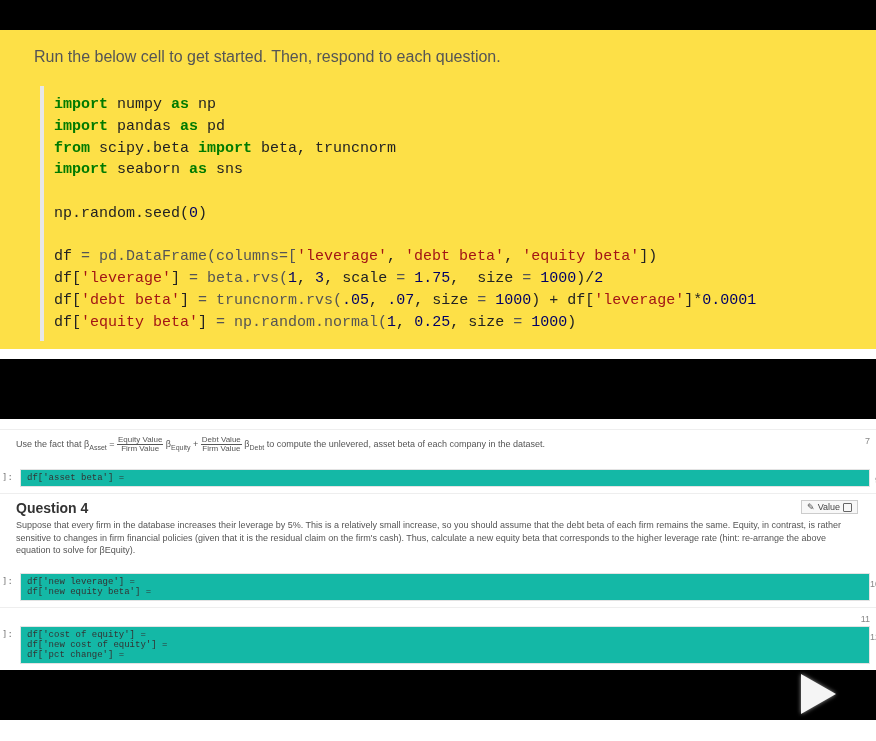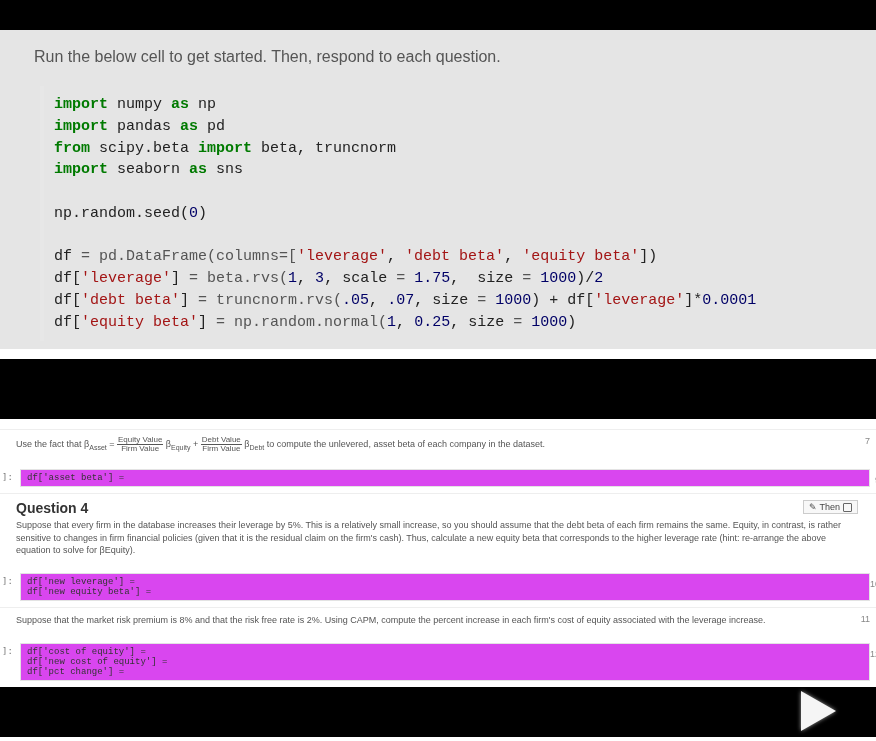--- a/index.html
+++ b/index.html
@@ -12,21 +12,21 @@
   }
   .black-bar {
     background: #000;
     height: 30px;
     width: 100%;
   }
   .black-bar.mid { height: 60px; margin-top: 10px; margin-bottom: 10px;}
   .black-bar.bottom { height: 50px; position: relative; }
   .section {
     padding: 8px 18px;
-    background: #e5e5e5;
+    background: #fde047;
   }
   .intro {
     font-size: 16px;
     color: #555;
     padding: 10px 16px 20px 16px;
   }
   .code-cell {
     margin: 0 14px 0 22px;
     border-left: 4px solid #e7e7e7;
     padding: 8px 10px;
@@ -57,21 +57,21 @@
     font-size: 9px;
     color: #555;
     line-height: 1.4;
     margin-bottom: 4px;
   }
   .q-code {
     font-family: "Menlo","Consolas","Courier New",monospace;
     font-size: 9px;
     color: #333;
     border: 1px solid #e3e3e3;
-    background: #d946ef;
+    background: #14b8a6;
     padding: 3px 6px;
     margin: 4px 0 6px 0;
     white-space: pre;
     position: relative;
   }
   .prompt-label {
     position: absolute;
     left: -18px;
     top: 3px;
     font-family: monospace;
@@ -158,36 +158,35 @@
 </div>
 <div class="q-code-wrap">
   <span class="prompt-label">]:</span>
   <span class="side-num" style="right:-10px">9</span>
   <div class="q-code">df['asset beta'] =</div>
 </div>
 
 <div class="q-section">
   <div class="edit-btn">
     <span>✎</span>
-    <span>Then</span>
+    <span>Value</span>
     <span class="small-icon"></span>
   </div>
   <div class="q-title">Question 4</div>
   <div class="q-desc">Suppose that every firm in the database increases their leverage by 5%. This is a relatively small increase, so you should assume that the debt beta of each firm remains the same. Equity, in contrast, is rather sensitive to changes in firm financial policies (given that it is the residual claim on the firm's cash). Thus, calculate a new equity beta that corresponds to the higher leverage rate (hint: re-arrange the above equation to solve for βEquity).</div>
 </div>
 <div class="q-code-wrap">
   <span class="prompt-label">]:</span>
   <span class="side-num" style="right:-10px">10</span>
   <div class="q-code">df['new leverage'] =
 df['new equity beta'] =</div>
 </div>
 
 <div class="q-section">
   <span class="side-num">11</span>
-  <div class="q-desc">Suppose that the market risk premium is 8% and that the risk free rate is 2%. Using CAPM, compute the percent increase in each firm's cost of equity associated with the leverage increase.</div>
 </div>
 <div class="q-code-wrap">
   <span class="prompt-label">]:</span>
   <span class="side-num" style="right:-10px">12</span>
   <div class="q-code">df['cost of equity'] =
 df['new cost of equity'] =
 df['pct change'] =</div>
 </div>
 
 <div class="black-bar bottom">

